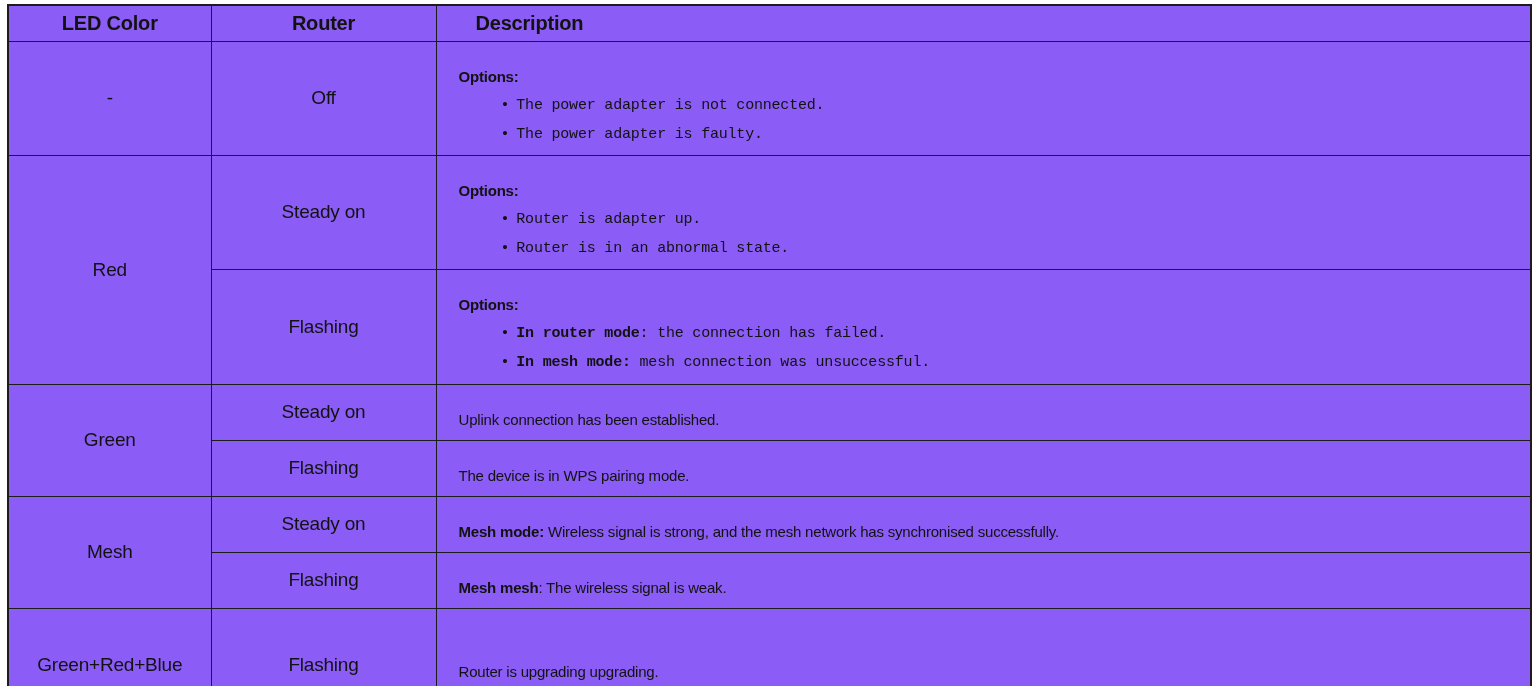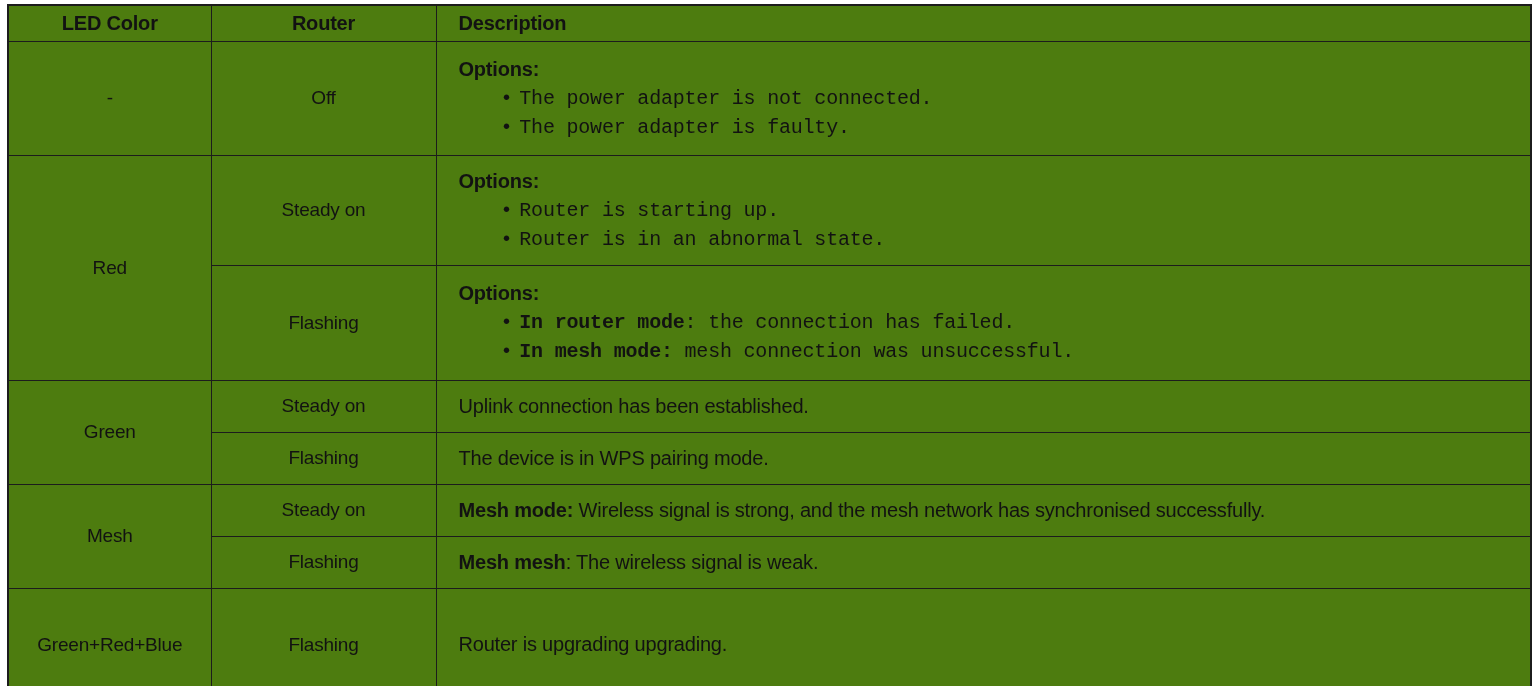--- a/index.html
+++ b/index.html
@@ -20,59 +20,59 @@
   table.led-table {
     border-collapse: collapse;
     table-layout: fixed;
     width: 1523px;
     border: 2px solid #1c1c1c;
   }
   table.led-table th,
   table.led-table td {
     border: 1px solid #1c1c1c;
     box-sizing: border-box;
-    background: #4d7c0f;
+    background: #8b5cf6;
   }
   
   col.c-led    { width: 203px; }
   col.c-status { width: 225px; }
   col.c-desc   { width: 1095px; }
 
   thead tr { height: 36px; }
   th {
     font-size: 20px;
     font-weight: 700;
     letter-spacing: -0.2px;
     vertical-align: middle;
   }
   th.h-led, th.h-status { text-align: center; }
-  th.h-desc { text-align: left; padding-left: 22px; }
+  th.h-desc { text-align: left; padding-left: 39px; }
 
   
   tbody tr:nth-child(1) { height: 114px; }
   tbody tr:nth-child(2) { height: 110px; }
   tbody tr:nth-child(3) { height: 115px; }
   tbody tr:nth-child(4) { height: 52px; }
   tbody tr:nth-child(5) { height: 52px; }
   tbody tr:nth-child(6) { height: 52px; }
   tbody tr:nth-child(7) { height: 52px; }
   tbody tr:nth-child(8) { height: 114px; }
 
   td.led-cell, td.status-cell {
     text-align: center;
     vertical-align: middle;
     font-size: 19px;
     letter-spacing: -0.2px;
   }
   td.desc-cell {
     text-align: left;
     vertical-align: middle;
-    font-size: 20px;
+    font-size: 15px;
     letter-spacing: -0.2px;
-    padding: 6px 12px 6px 22px;
+    padding: 20px 12px 6px 22px;
     line-height: 29px;
   }
   .desc-line.heading { font-weight: 700; }
   .desc-line.bullet  { padding-left: 42px; font-family: Liberation Mono, monospace; }
   .seg-bold { font-weight: 700; }
   .bullet-glyph { margin-right: 7px; }
 </style>
 </head>
 <body>
 
@@ -98,21 +98,21 @@
             <div class="desc-line heading"><span class="seg-bold">Options:</span></div>
             <div class="desc-line bullet"><span class="bullet-glyph">•</span><span>The power adapter is not connected.</span></div>
             <div class="desc-line bullet"><span class="bullet-glyph">•</span><span>The power adapter is faulty.</span></div>
           </td>
         </tr>
         <tr>
           <td class="led-cell" rowspan="2">Red</td>
           <td class="status-cell">Steady on</td>
           <td class="desc-cell">
             <div class="desc-line heading"><span class="seg-bold">Options:</span></div>
-            <div class="desc-line bullet"><span class="bullet-glyph">•</span><span>Router is starting up.</span></div>
+            <div class="desc-line bullet"><span class="bullet-glyph">•</span><span>Router is adapter up.</span></div>
             <div class="desc-line bullet"><span class="bullet-glyph">•</span><span>Router is in an abnormal state.</span></div>
           </td>
         </tr>
         <tr>
           <td class="status-cell">Flashing</td>
           <td class="desc-cell">
             <div class="desc-line heading"><span class="seg-bold">Options:</span></div>
             <div class="desc-line bullet"><span class="bullet-glyph">•</span><span class="seg-bold">In router mode</span><span>: the connection has failed.</span></div>
             <div class="desc-line bullet"><span class="bullet-glyph">•</span><span class="seg-bold">In mesh mode:</span><span> mesh connection was unsuccessful.</span></div>
           </td>

